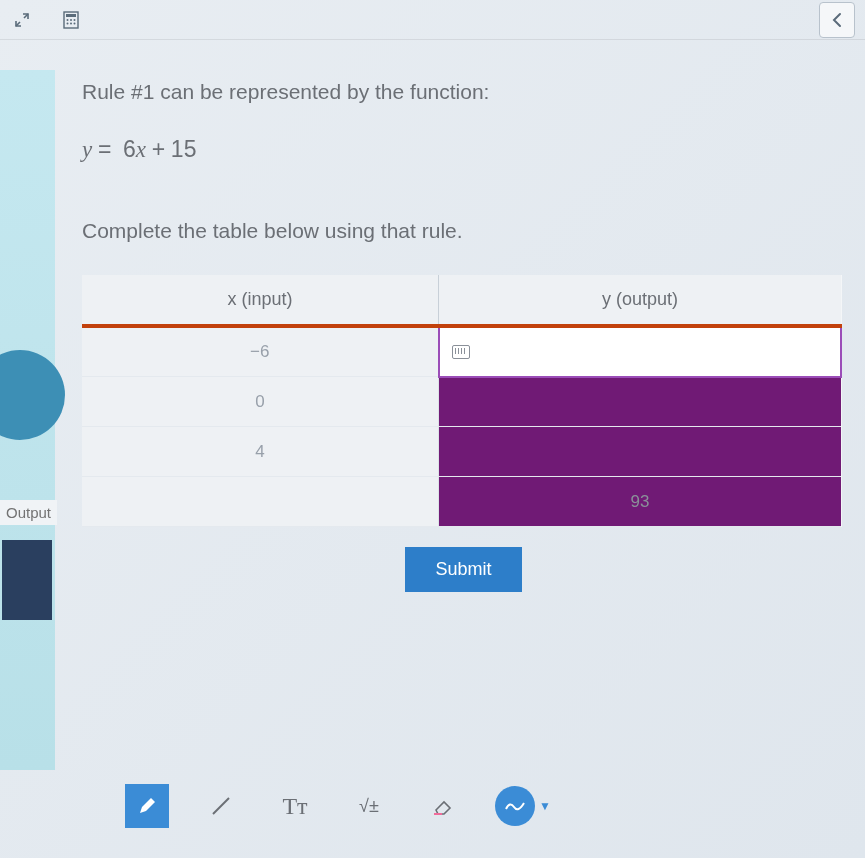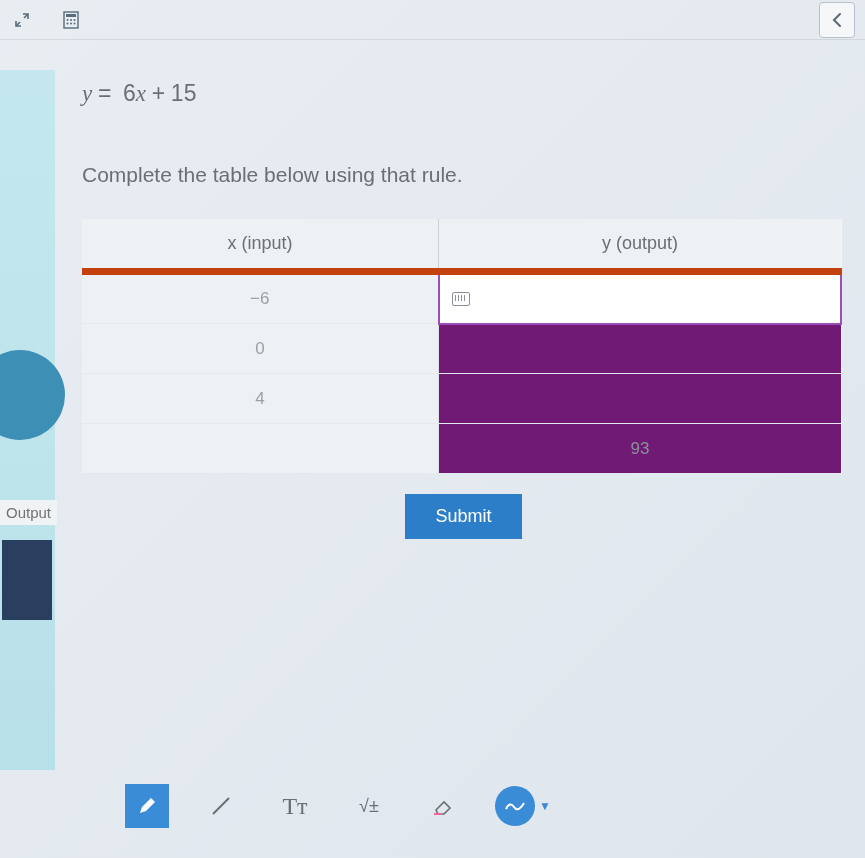--- a/index.html
+++ b/index.html
@@ -117,21 +117,21 @@
     .func-table {
       width: 100%;
       border-collapse: collapse;
     }
     .func-table th {
       padding: 14px 10px;
       font-size: 18px;
       font-weight: 400;
       color: #6b6f75;
       border-right: 1px solid #c8d0d8;
-      border-bottom: 7px solid #c2410c;
+      border-bottom: 4px solid #c2410c;
       text-align: center;
       background: #eef1f4;
     }
     .func-table td {
       padding: 14px 10px;
       font-size: 17px;
       color: #8a9099;
       border-right: 1px solid #dce2e8;
       border-bottom: 1px solid #e4e9ee;
       text-align: center;
@@ -249,20 +249,21 @@
   </div>
 </div>
 
 <div class="sidebar">
   <div class="semi-circle"></div>
 </div>
 <div class="output-label">Output</div>
 <div class="sidebar-dark"></div>
 
 <div class="content">
+  <p class="instruction-line">Rule #1 can be represented by the function:</p>
   <p class="equation">
     <span>y</span>
     <span class="eq-num">=</span>&nbsp;
     <span><span class="eq-num">6</span>x</span>
     <span class="eq-num">+</span>
     <span class="eq-num">15</span>
   </p>
   <p class="instruction-line">Complete the table below using that rule.</p>
 
   <div class="table-wrap">

